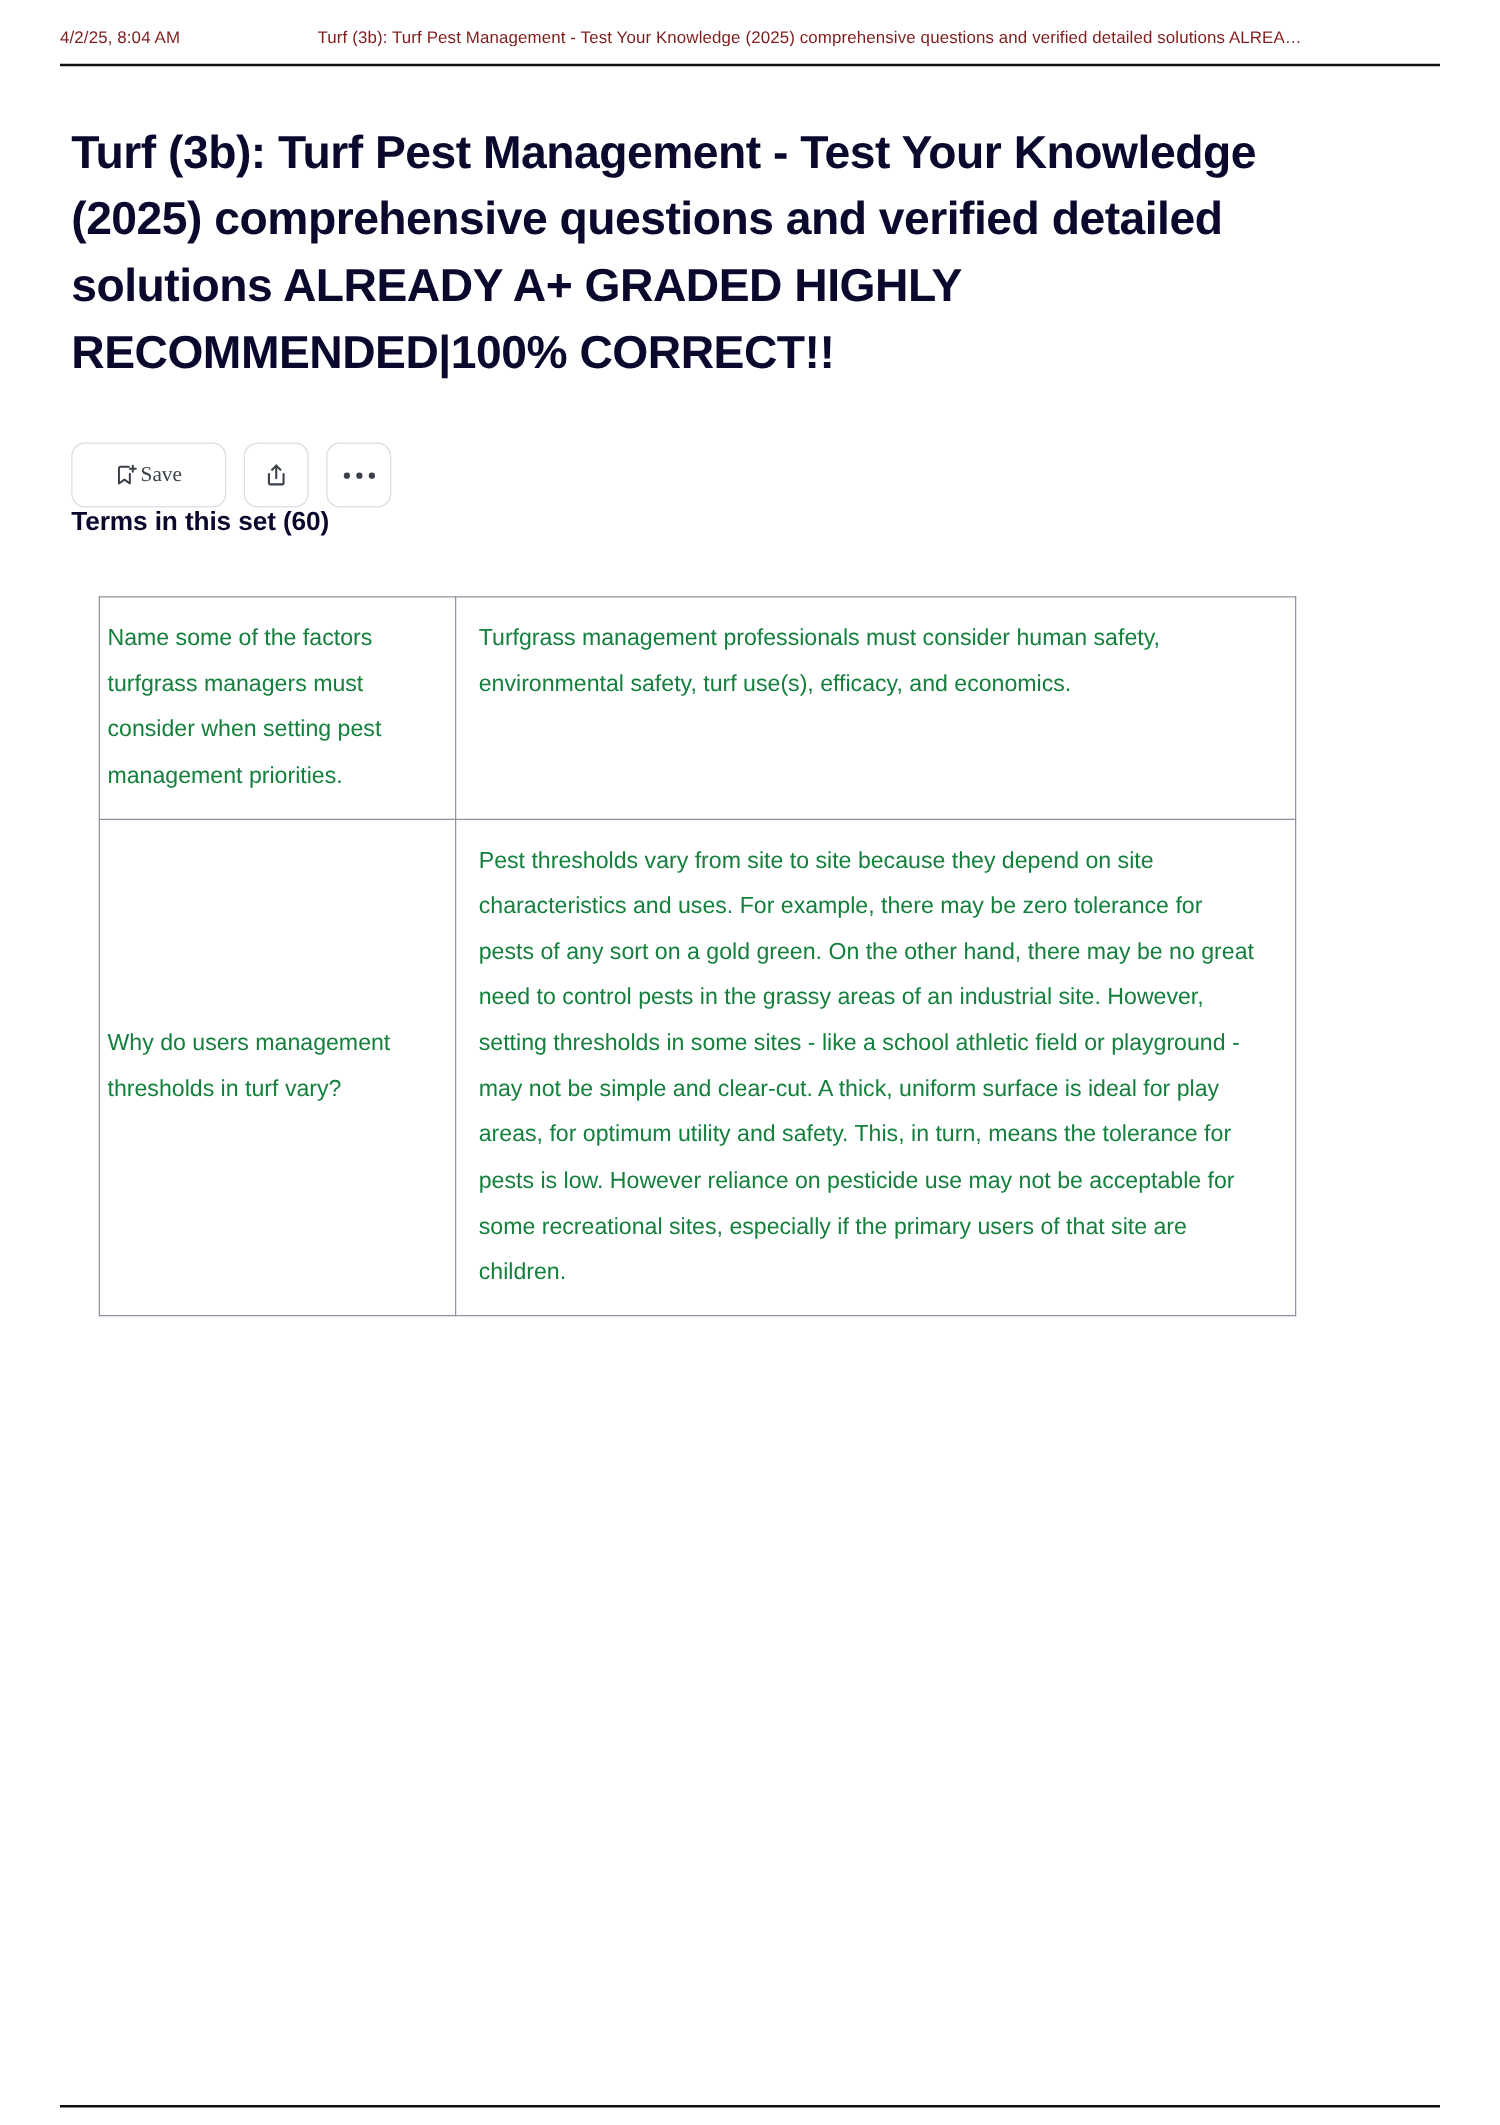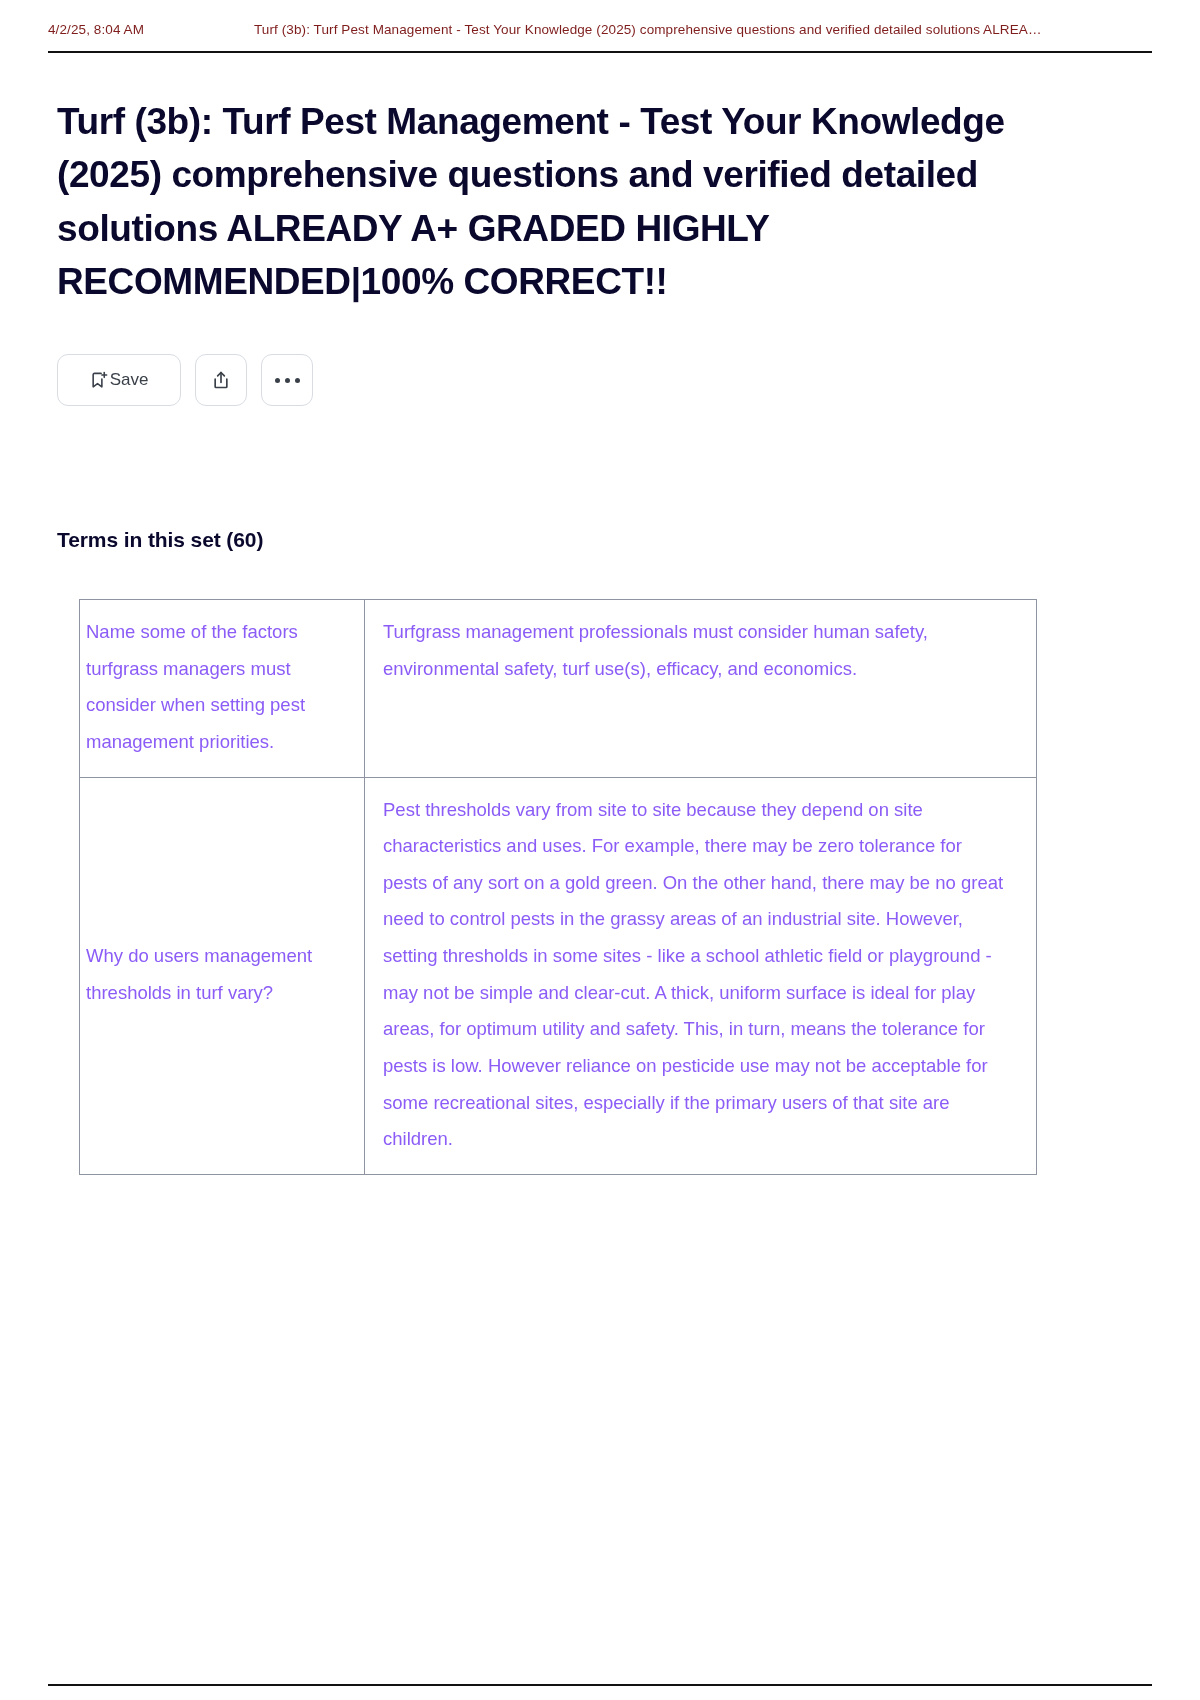--- a/index.html
+++ b/index.html
@@ -87,62 +87,61 @@
     height: 52px;
     border: 1px solid #d9dde2;
     border-radius: 11px;
     background: #fff;
     display: inline-flex;
     align-items: center;
     justify-content: center;
     gap: 1px;
     color: #3a4049;
     font-size: 17px;
-    font-family: Liberation Sans, sans-serif;
+    font-family: Liberation Serif, serif;
     cursor: pointer;
     padding: 0 20px;
   }
   .btn-save { min-width: 124px; }
   .btn-icon-only { width: 52px; padding: 0; }
   .btn svg { display: block; }
   .dots {
     display: inline-flex;
     gap: 5px;
     align-items: center;
   }
   .dots i {
     width: 5px; height: 5px;
     background: #3a4049;
     border-radius: 50%;
     display: block;
   }
 
   
   .terms-heading {
-    margin-top: 122px;
     font-size: 21px;
     font-weight: bold;
     color: #0a092d;
     letter-spacing: -0.1px;
   }
 
   table.terms {
     margin-top: 47px;
     margin-left: 22px;
     width: 958px;
     border-collapse: collapse;
     table-layout: fixed;
   }
   table.terms td {
     border: 1px solid #8e95a0;
     vertical-align: middle;
     padding: 14px 18px 16px 18px;
     font-size: 18.5px;
     line-height: 1.98;
-    color: #8b5cf6;
+    color: #15803d;
     font-family: "Liberation Sans", sans-serif;
   }
   table.terms td.term-cell {
     width: 285px;
     padding-left: 6px;
     padding-right: 12px;
   }
   table.terms td.def-cell {
     padding-right: 28px;
   }

